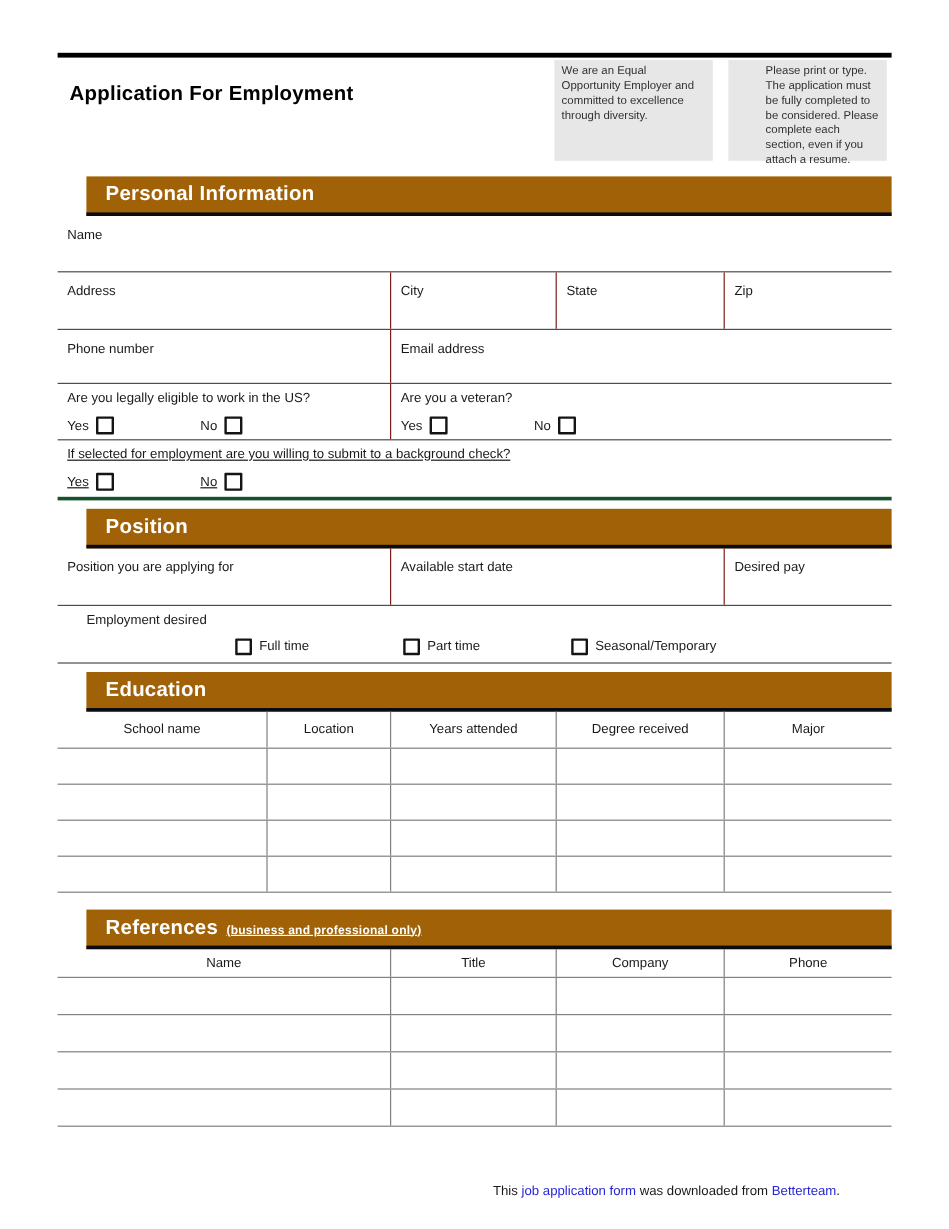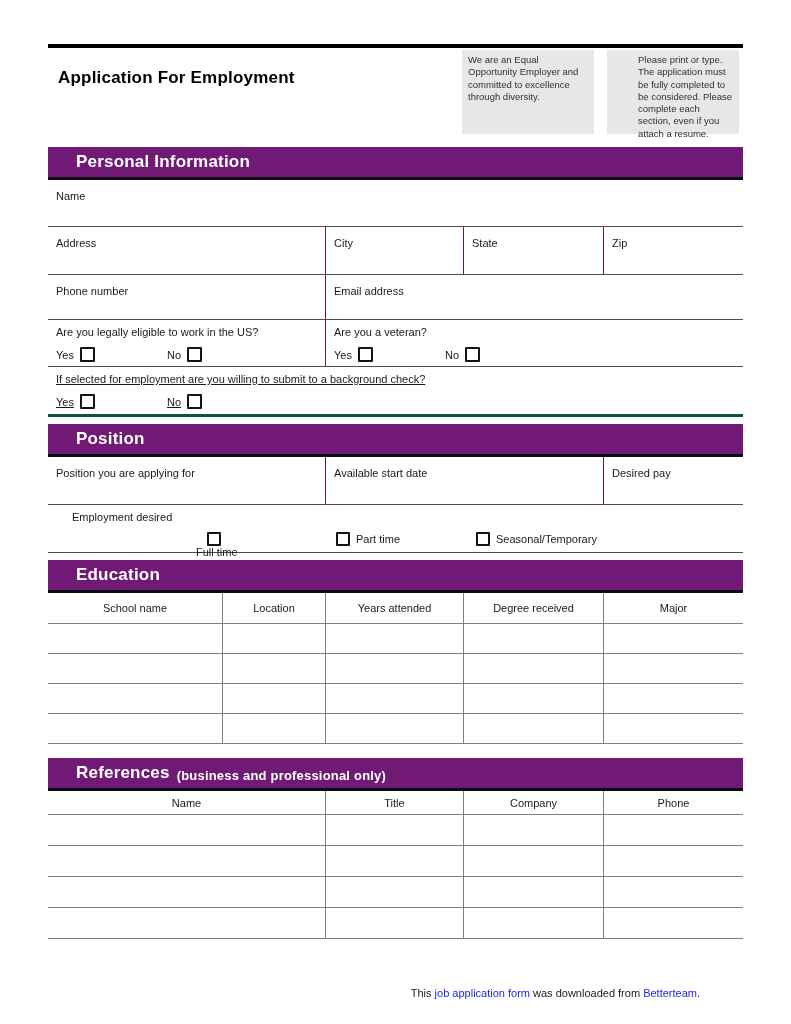--- a/index.html
+++ b/index.html
@@ -14,25 +14,25 @@
   .header { position:relative; height:99px; }
   .doc-title { position:absolute; left:10px; top:20px; font-size:17px; font-weight:bold; color:#000; letter-spacing:0.2px; }
   .notice {
     position:absolute; top:2px; width:132px; height:84px; background:#E7E7E7;
     font-size:9.5px; line-height:12.3px; color:#303030; padding:4px 6px; box-sizing:border-box;
   }
   .notice-left { left:414px; }
   .notice-right { left:559px;padding-left:31px; }
 
   .bar {
-    background:#701a75; color:#fff; height:30px; border-bottom:3px solid #0B0B16;
-    display:flex; align-items:center; padding-left:28px; box-sizing:content-box;
-    font-weight:bold; font-size:17px; letter-spacing:0.2px;
-  }
-  .bar .qualifier { font-size:13px; font-weight:bold; margin-left:7px; position:relative; top:2px; }
+    background:#a16207; color:#fff; height:30px; border-bottom:3px solid #0B0B16;
+    display:flex; align-items:center; padding-left:16px; box-sizing:content-box;
+    font-weight:bold; font-size:17px; letter-spacing:0.2px;margin-left:24px;
+  }
+  .bar .qualifier { font-size:10px; font-weight:bold; margin-left:7px; position:relative; top:2px;text-decoration:underline; }
 
   .lbl { font-size:11px; color:#1a1a1a; }
 
   .row-name { height:47px; border-bottom:1px solid #4D4D4D; padding:6px 8px 0; box-sizing:border-box; }
 
   .fgrid { display:grid; border-bottom:1px solid #4D4D4D; box-sizing:border-box; }
   .grid-address { grid-template-columns:277px 138px 140px 140px; height:48px; }
   .grid-two     { grid-template-columns:277px 418px; height:45px; }
   .grid-elig    { grid-template-columns:277px 418px; height:47px; }
   .grid-pos     { grid-template-columns:277px 278px 140px; height:48px; }
@@ -51,21 +51,21 @@
   }
 
   .row-bg { height:50px; border-bottom:3px solid #14532d; padding:6px 8px 0; box-sizing:border-box;text-decoration:underline; }
   .gap7 { height:7px; }
   .gap14 { height:14px; }
 
   .employment { position:relative; height:48px; border-bottom:1px solid #4D4D4D; box-sizing:border-box; }
   .employment .lbl-head { position:absolute; left:24px; top:6px; }
   .opt { position:absolute; top:27px; display:flex; align-items:center; font-size:11px; }
   .opt .cb { margin-right:6px; width:10px; height:10px; }
-  .opt1 { left:148px;flex-direction:column; } .opt2 { left:288px; } .opt3 { left:428px; }
+  .opt1 { left:148px; } .opt2 { left:288px; } .opt3 { left:428px; }
 
   .tgrid { display:grid; }
   .grid-edu { grid-template-columns:174px 103px 138px 140px 140px; }
   .grid-ref { grid-template-columns:277px 138px 140px 140px; }
   .thead { border-bottom:1px solid #808080; }
   .trow  { border-bottom:1px solid #808080; }
   .hcell {
     display:flex; align-items:center; justify-content:center;
     font-size:11px; color:#1a1a1a; box-sizing:border-box;
   }

